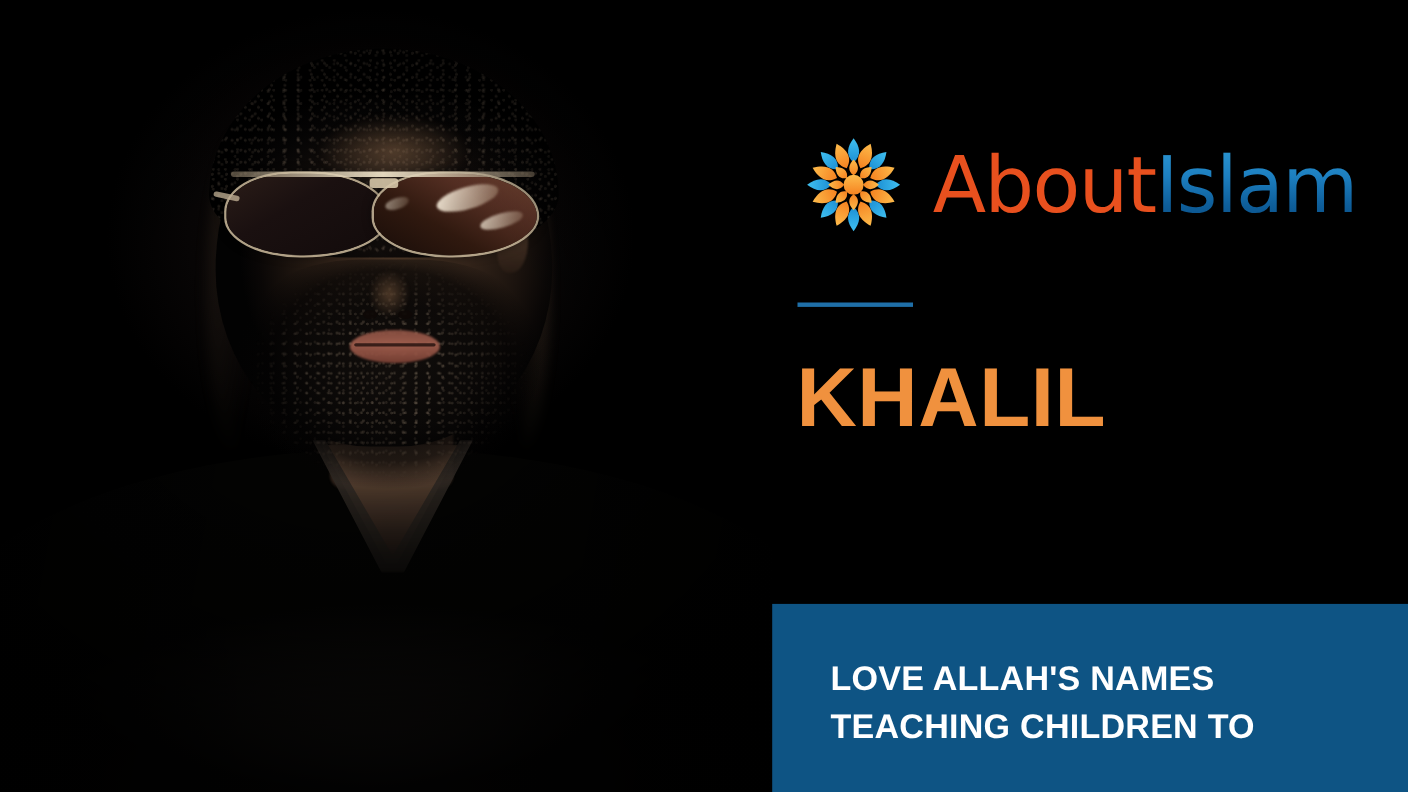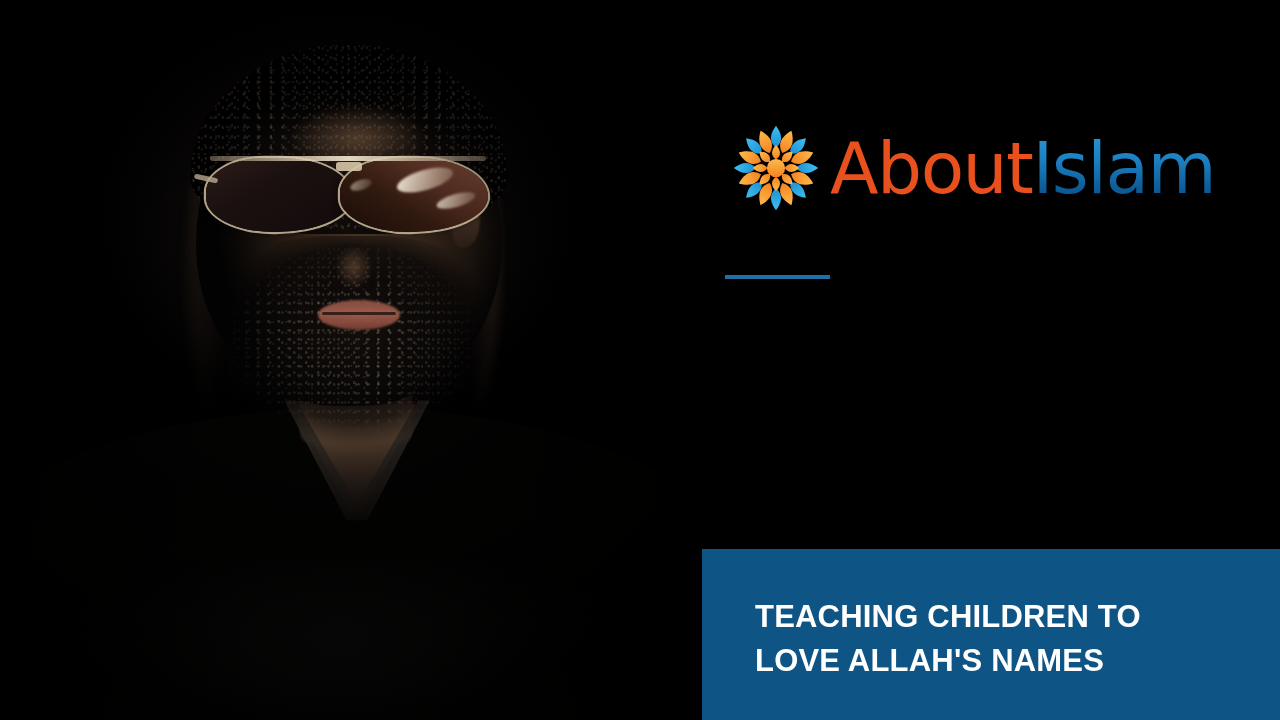--- a/index.html
+++ b/index.html
@@ -119,21 +119,21 @@
   .rim-l{position:absolute;left:188px;top:120px;width:66px;height:300px;
     background:linear-gradient(100deg, rgba(150,120,88,.16) 0%, rgba(0,0,0,0) 66%);
     filter:blur(6px);border-radius:50%;}
   .vig{position:absolute;inset:0;pointer-events:none;
     background:radial-gradient(ellipse 470px 430px at 46% 40%, rgba(0,0,0,0) 34%, rgba(0,0,0,.55) 72%, rgba(0,0,0,.94) 100%);}
 
   
   .panel{position:absolute;left:702px;top:0;width:578px;height:720px;background:#000;}
 
   
-  .logo{position:absolute;left:26px;top:120px;display:flex;align-items:center;gap:6px;}
+  .logo{position:absolute;left:26px;top:120px;display:flex;align-items:center;gap:24px;}
   .mark{width:96px;height:96px;display:block;}
   .wordmark{font-size:71px;line-height:1;font-weight:400;letter-spacing:-1.5px;
     font-family:"DejaVu Sans","Liberation Sans",sans-serif;white-space:nowrap;}
   .wm-about{color:#E8501E;}
   .wm-islam{background:linear-gradient(180deg,#2E9BD6 0%, #1D7FC0 40%, #0E5E9A 72%, #0A4A7E 100%);
     -webkit-background-clip:text;background-clip:text;color:transparent;}
 
   
   .divider{position:absolute;left:23px;top:275px;width:105px;height:4px;background:#1F6FA8;}
 
@@ -295,23 +295,24 @@
           </g>
           <circle cx="0" cy="0" r="9.5" fill="url(#og)"></circle>
         </g>
       </svg>
       <div class="wordmark"><span class="wm-about">About</span><span class="wm-islam">Islam</span></div>
     </div>
 
     <div class="divider"></div>
 
     <div class="speaker">
+      <div class="speaker-line">KHALIL</div>
     </div>
 
     <div class="banner">
       <div class="banner-inner">
+        <div class="banner-line">LOVE ALLAH'S NAMES</div>
         <div class="banner-line">TEACHING CHILDREN TO</div>
-        <div class="banner-line">LOVE ALLAH'S NAMES</div>
       </div>
     </div>
 
   </div>
 </div>
 
 </body></html>

